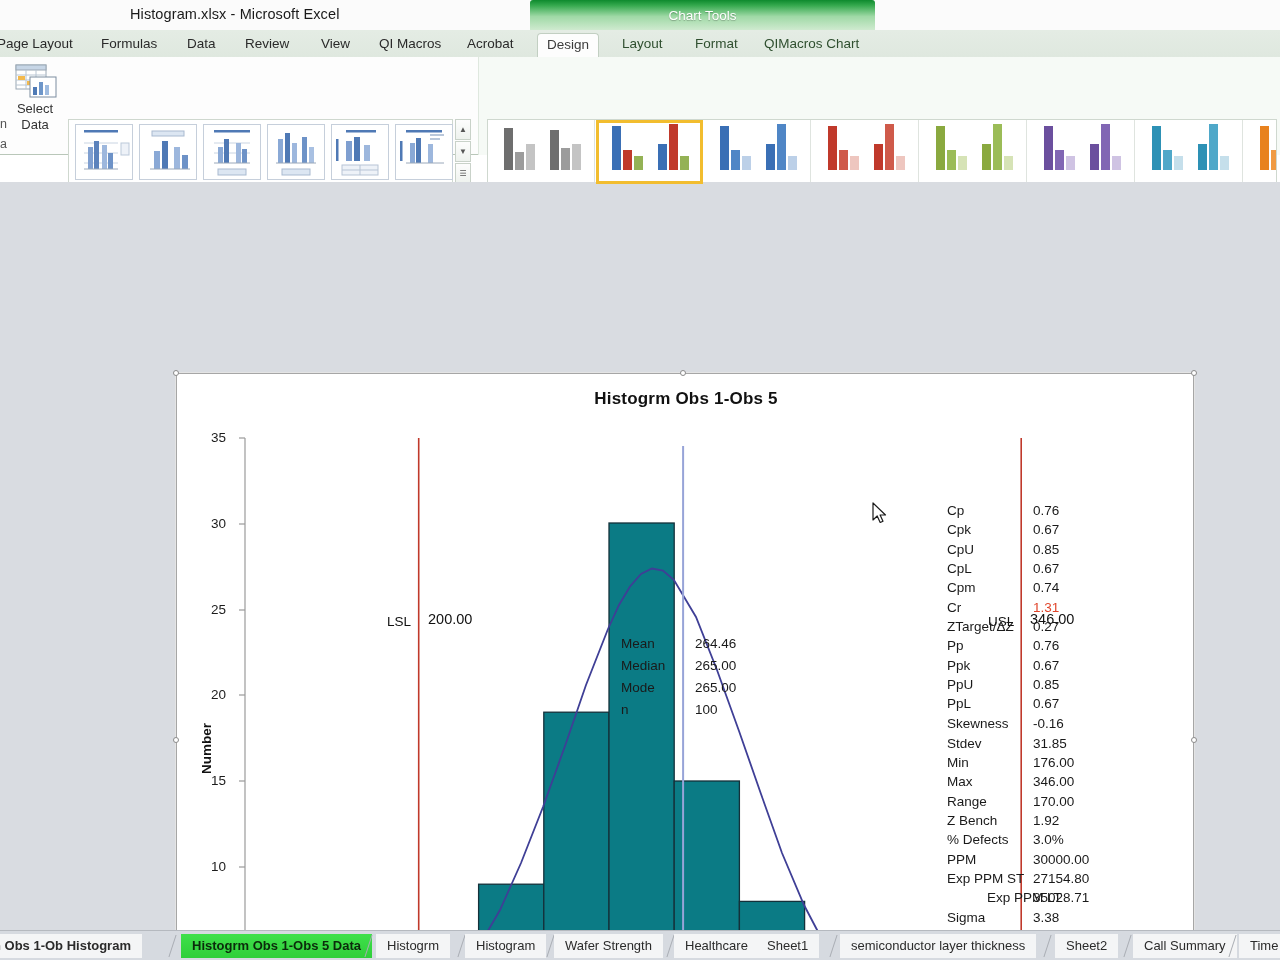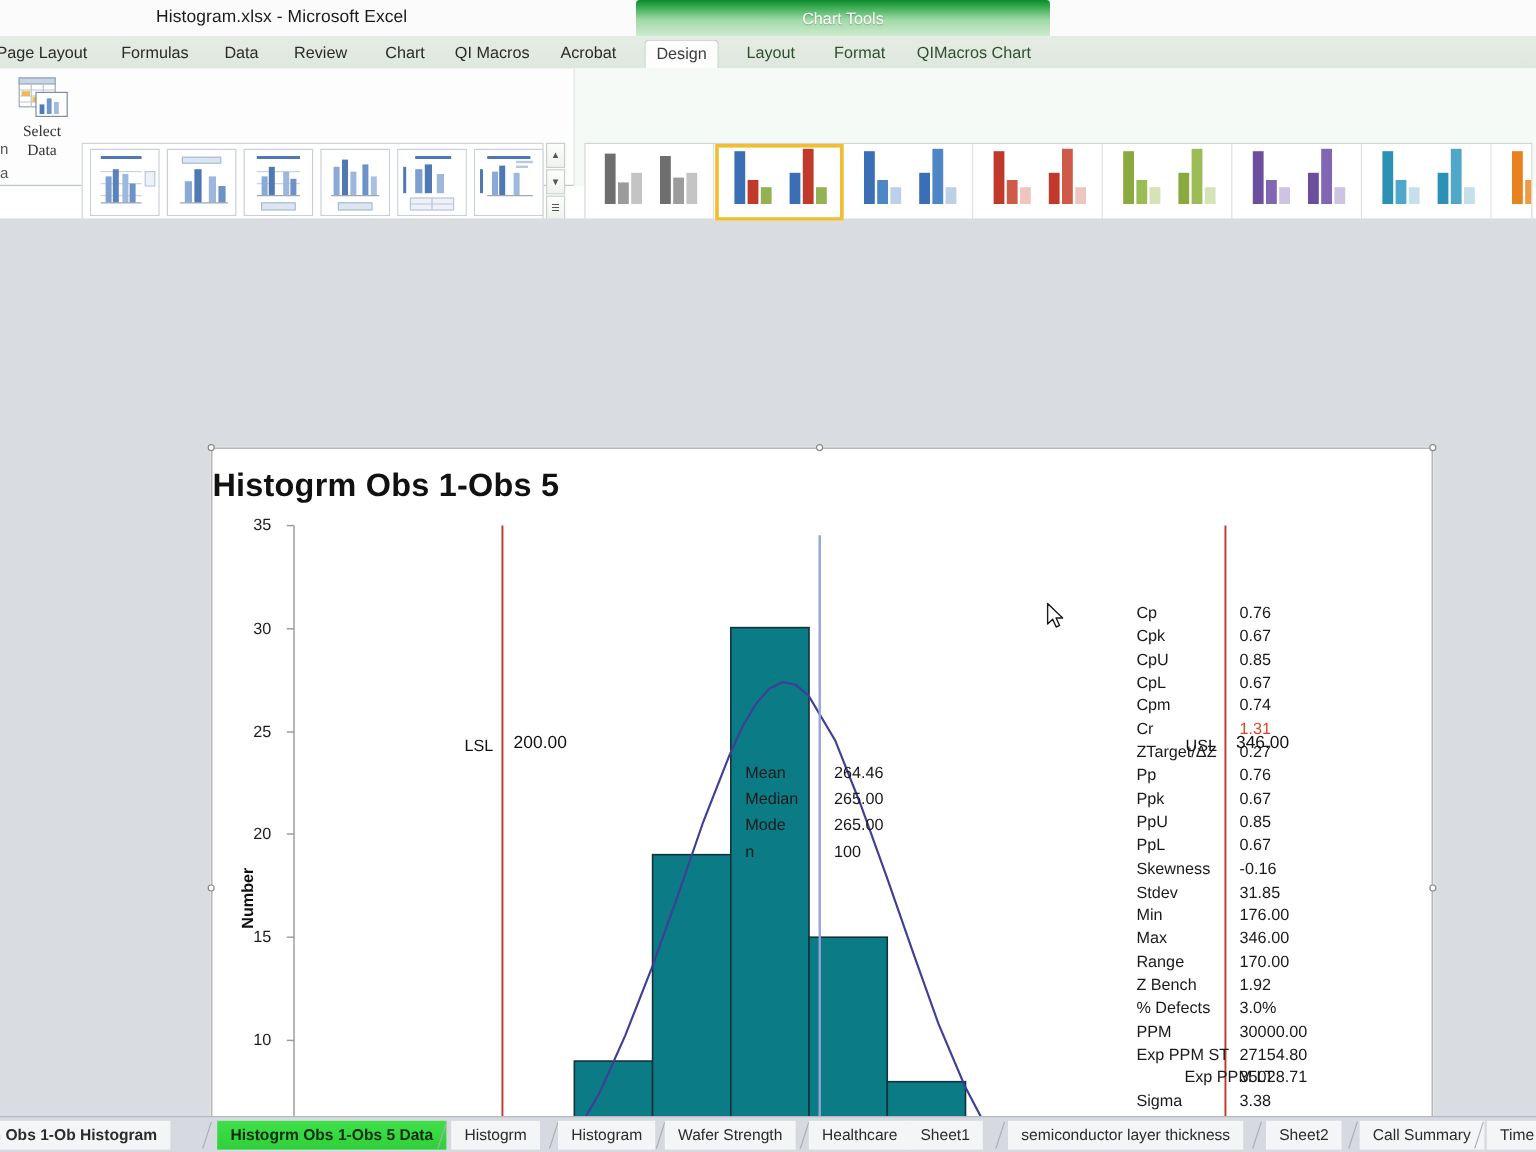--- a/index.html
+++ b/index.html
@@ -63,21 +63,20 @@
     position: absolute; left: 478px; top: 0; width: 802px; height: 98px;
     background: #f6faf6;
     border-left: 1px solid #dfe8df;
   }
   .grp-label {
     position: absolute; font-size: 12.5px; color: #5c6b5c; text-align: center;
   }
   .selectdata {
     position: absolute; left: 4px; top: 4px; width: 62px; height: 84px;
     text-align: center;
-    font-family: Liberation Serif, serif;
   }
   .sd-icon { position: absolute; left: 10px; top: 2px; width: 44px; height: 36px; }
   .sd-label1 { position: absolute; left: 0; top: 40px; width: 62px; font-size: 13px; color: #333; }
   .sd-label2 { position: absolute; left: 0; top: 56px; width: 62px; font-size: 13px; color: #333; }
   .left-clip-a { position: absolute; left: 0; top: 60px; font-size: 12.5px; color: #555; }
   .left-clip-b { position: absolute; left: 0; top: 80px; font-size: 12.5px; color: #555; }
 
   .layouts-box {
     position: absolute; left: 68px; top: 62px; width: 385px; height: 66px;
     border: 1px solid #cfd8cf; background: #fff;
@@ -129,22 +128,22 @@
   .chartobj {
     position: absolute; left: 176px; top: 191px; width: 1018px; height: 736px;
     background: #fff; border: 1px solid #a6a6a6;
     box-shadow: 0 0 0 1px #e4e4e4;
   }
   .handle {
     position: absolute; width: 6px; height: 6px; background: #fff;
     border: 1px solid #8a8a8a; border-radius: 3px;
   }
   .chart-title {
-    position: absolute; left: 0; top: 15px; width: 1018px; 
-    font-size: 27px; font-weight: bold; color: #111; letter-spacing: 0.2px;
+    position: absolute; left: 0; top: 15px; width: 1018px; text-align: center;
+    font-size: 17px; font-weight: bold; color: #111; letter-spacing: 0.2px;
   }
 
   .plotsvg { position: absolute; left: 0; top: 0; }
 
   .lbl {
     position: absolute; font-size: 13.5px; color: #111; white-space: nowrap;
   }
   .lbl.axis-num { font-size: 13.5px; color: #1c1c1c; }
   .lbl.big { font-size: 14.5px; }
   .ylabel {
@@ -187,21 +186,21 @@
     <div class="charttools-tab">
       <div class="charttools-label">Chart Tools</div>
     </div>
   </div>
 
   <div class="tabstrip">
     <div class="tab" style="left:-12px">Page Layout</div>
     <div class="tab" style="left:92px">Formulas</div>
     <div class="tab" style="left:178px">Data</div>
     <div class="tab" style="left:236px">Review</div>
-    <div class="tab" style="left:312px">Chart</div>
+    <div class="tab" style="left:312px">View</div>
     <div class="tab" style="left:370px">QI Macros</div>
     <div class="tab" style="left:458px">Acrobat</div>
     <div class="tab active" style="left:537px">Design</div>
     <div class="tab ct" style="left:613px">Layout</div>
     <div class="tab ct" style="left:686px">Format</div>
     <div class="tab ct" style="left:755px">QIMacros Chart</div>
   </div>
 
   <div class="ribbon">
     <div class="ribbon-green-bg"></div>

